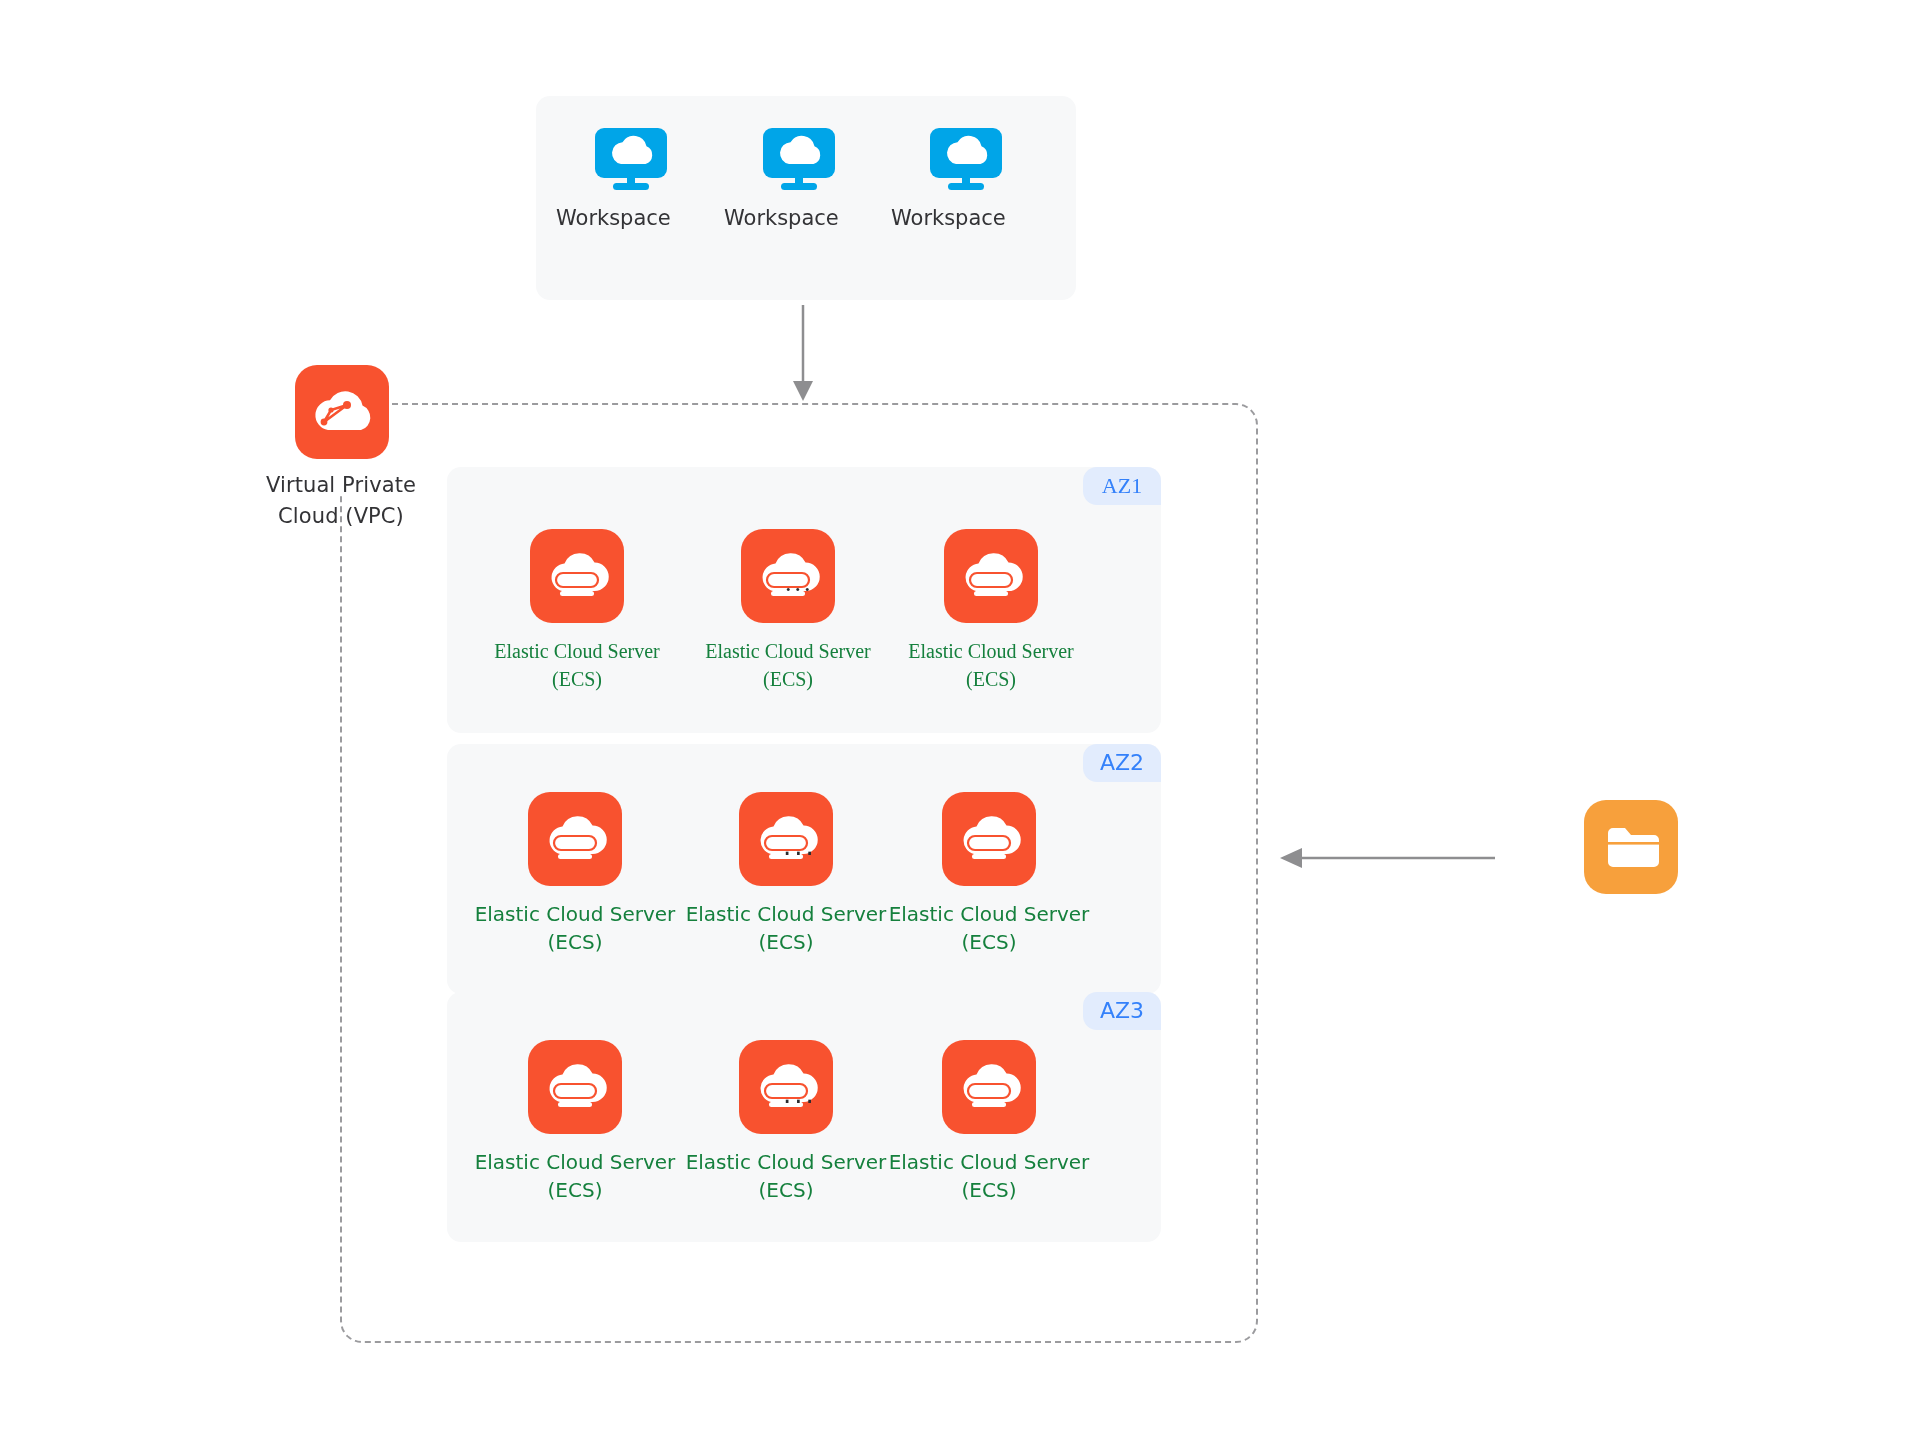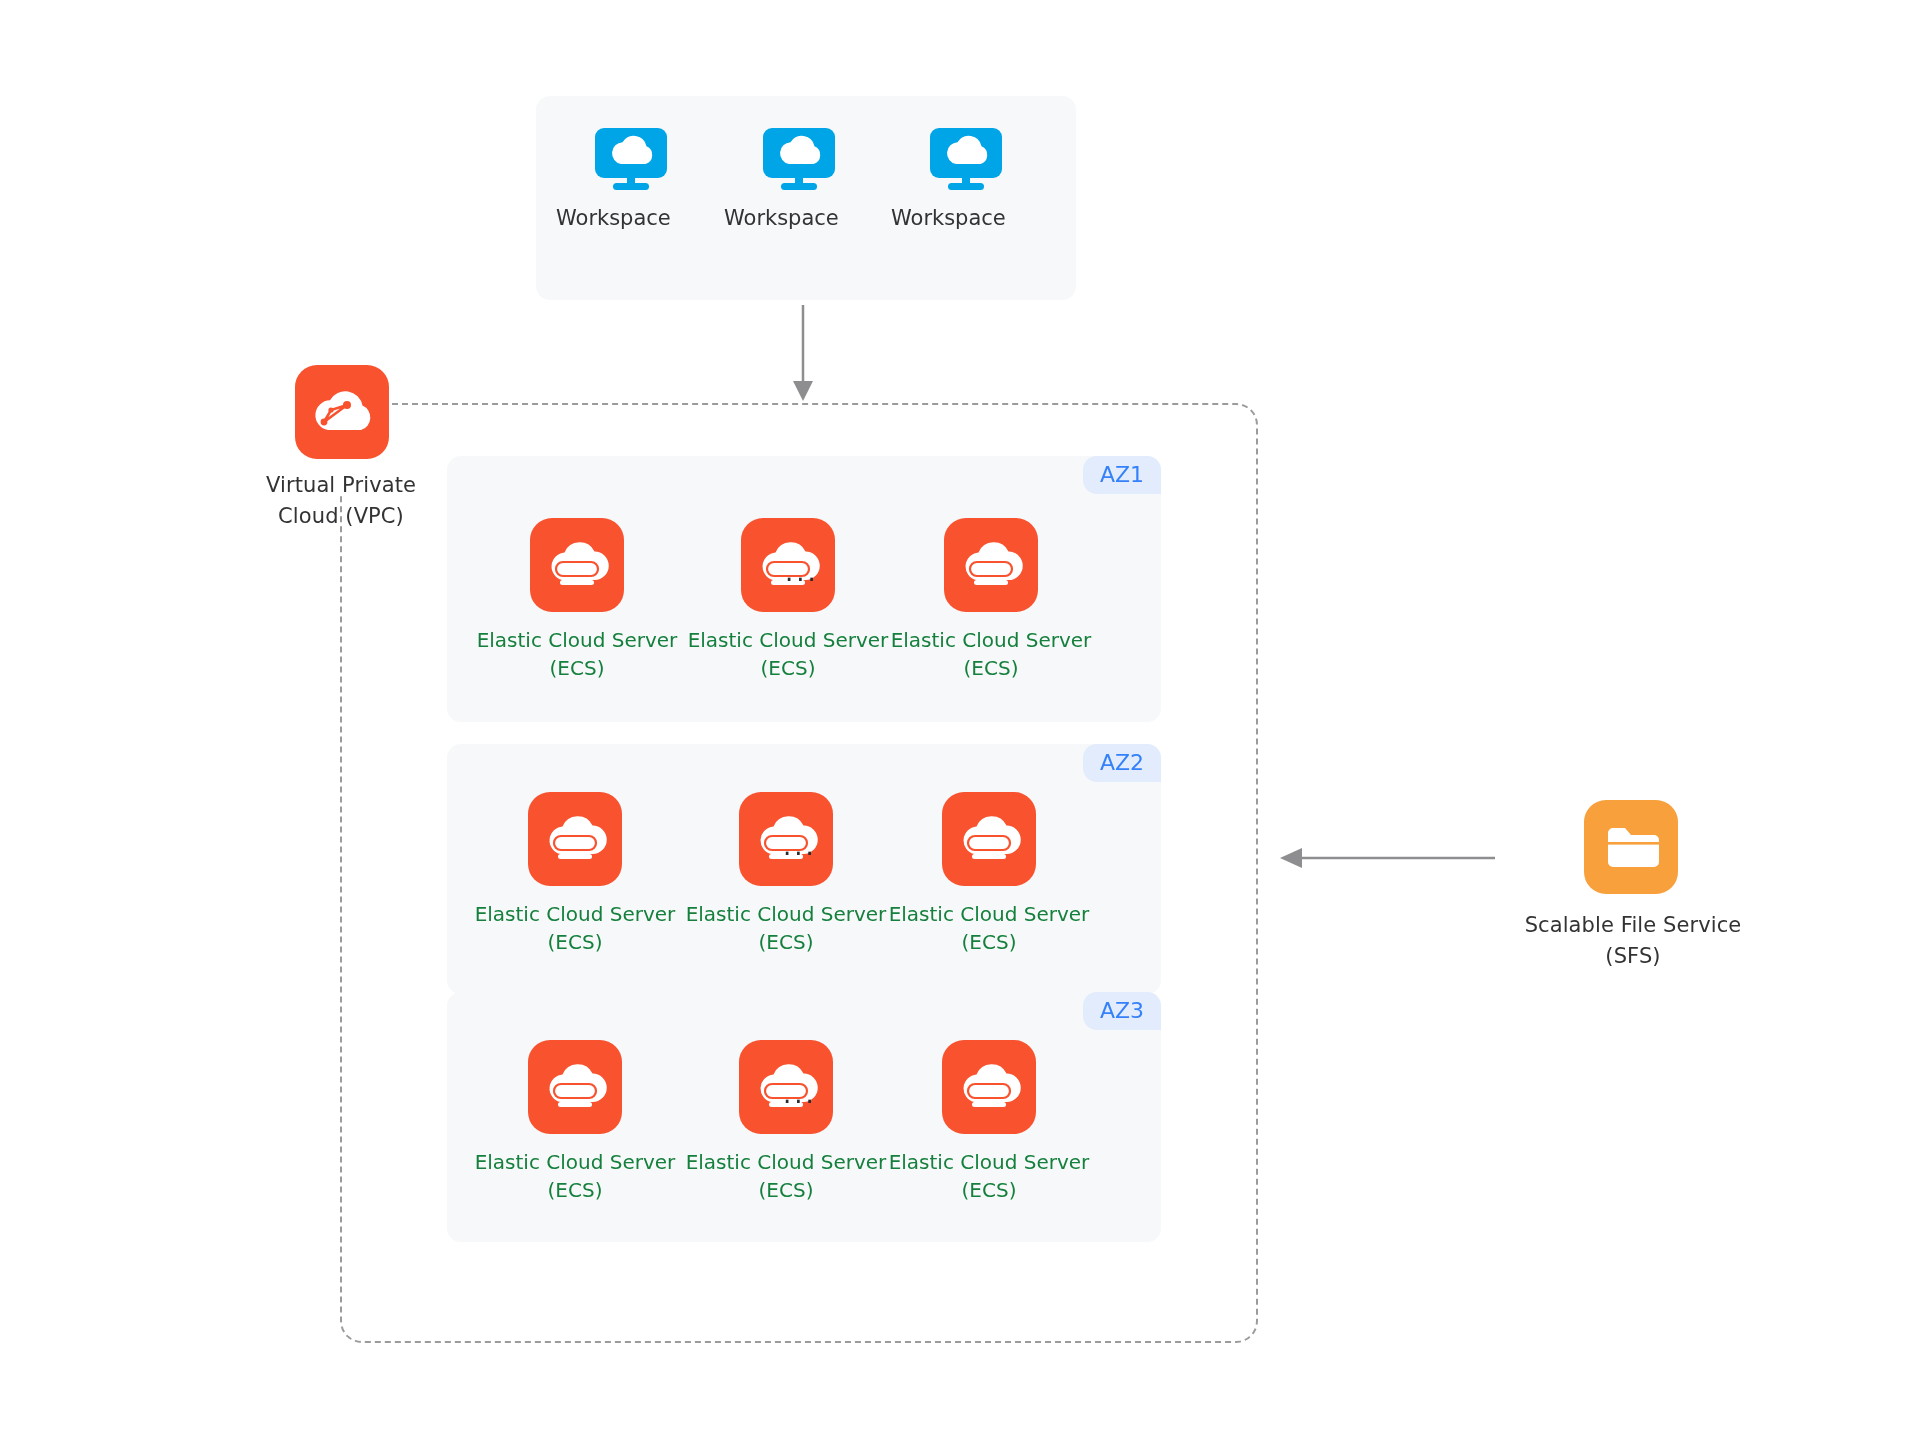--- a/index.html
+++ b/index.html
@@ -91,21 +91,21 @@
   }
 
   
   .az-panel {
     position: absolute;
     left: 447px;
     width: 714px;
     background: #f7f8f9;
     border-radius: 14px;
   }
-  #az-panel-1 { top: 456px;  height: 266px; }
+  #az-panel-1 { top: 467px;  height: 266px; font-family: Liberation Serif, serif; }
   #az-panel-2 { top: 744px;  height: 250px; }
   #az-panel-3 { top: 992px; height: 250px; }
 
   .az-badge {
     position: absolute;
     right: 0;
     top: 0;
     height: 38px;
     min-width: 78px;
     padding: 0 16px;
@@ -373,16 +373,14 @@
     <line x1="215" y1="13" x2="22" y2="13" stroke="#8e8e90" stroke-width="2.5"></line>
     <polygon points="0,13 22,3 22,23" fill="#8e8e90"></polygon>
   </svg>
 
   <div id="sfs-icon">
     <svg viewBox="0 0 94 94">
       <path d="M24 33 a5 5 0 0 1 5-5 h12 l6 7 h23 a5 5 0 0 1 5 5 v22 a5 5 0 0 1 -5 5 h-41 a5 5 0 0 1 -5 -5 z" fill="#ffffff"></path>
       <rect x="24" y="42" width="51" height="2.6" fill="#f7a03c"></rect>
     </svg>
   </div>
-  <div class="label" id="sfs-label">Scalable File Service
-(SFS)</div>
 
 </div>
 
 </body></html>

